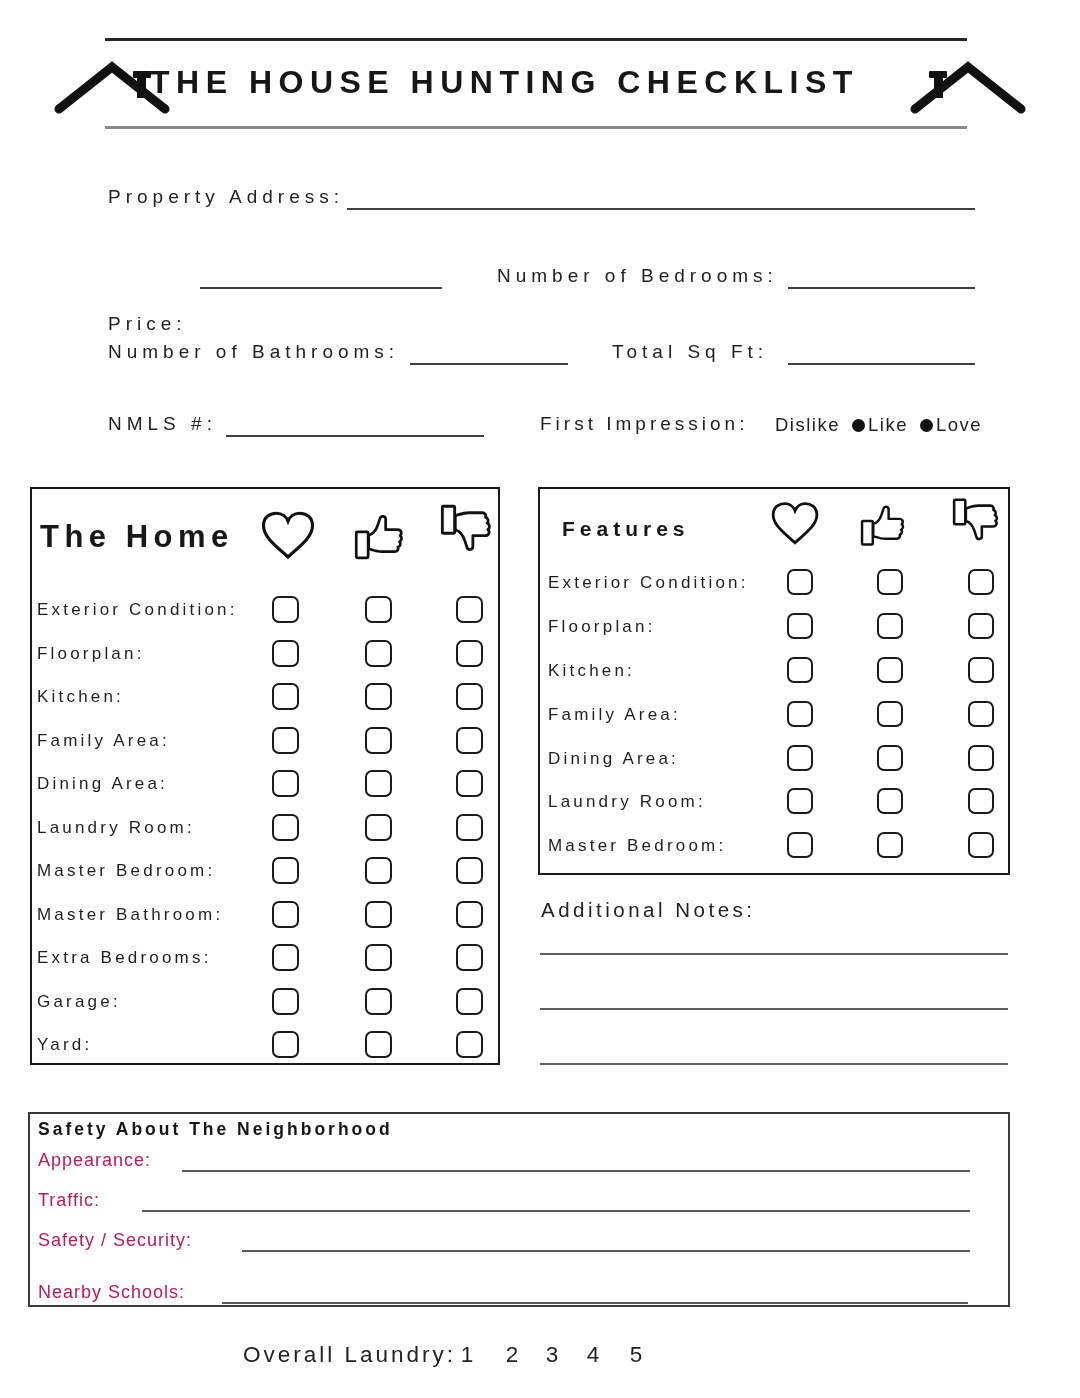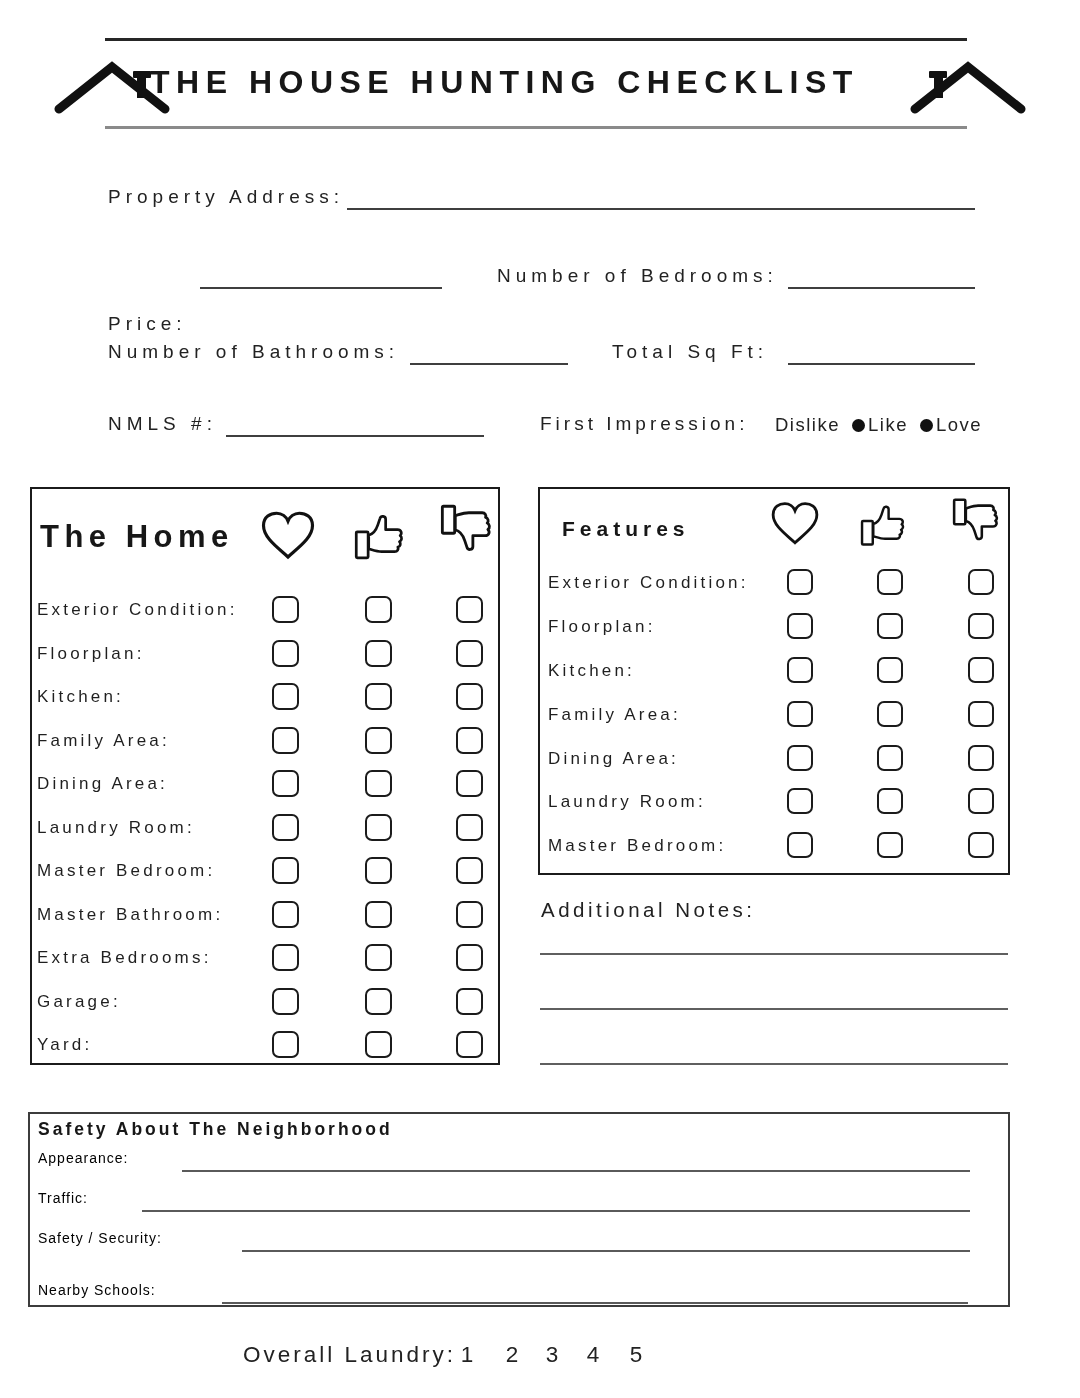--- a/index.html
+++ b/index.html
@@ -18,21 +18,21 @@
   .wline{position:absolute;height:0;border-bottom:2px solid #3f3f3f;}
   .impression{position:absolute;display:flex;align-items:center;font-size:18.5px;letter-spacing:1.5px;color:#222;}
   .dot{display:inline-block;width:13px;height:13px;border-radius:50%;background:#111;margin-left:12px;margin-right:3px;}
   .box{position:absolute;border:2px solid #1b1b1b;background:#fff;box-sizing:border-box;}
   .boxtitle{position:absolute;font-weight:700;white-space:nowrap;color:#171717;}
   .icon{position:absolute;}
   .hrow{position:absolute;left:0;right:0;height:30px;}
   .rlabel{position:absolute;left:5px;top:0;line-height:30px;font-size:17px;letter-spacing:3.2px;white-space:nowrap;color:#1f1f1f;}
   .cb{position:absolute;top:1px;width:27px;height:27px;border:2px solid #1b1b1b;border-radius:7px;box-sizing:border-box;background:#fff;}
   .cb.small{width:26px;height:26px;}
-  .nlabel{position:absolute;font-size:14px;letter-spacing:1px;white-space:nowrap;color:#000000;}
+  .nlabel{position:absolute;font-size:18px;letter-spacing:1px;white-space:nowrap;color:#be185d;}
   .nline{position:absolute;height:0;border-bottom:2px solid #5a5a5a;}
   .notesline{position:absolute;height:0;border-bottom:2px solid #5f5f5f;}
   .rating-label{position:absolute;font-size:22.5px;letter-spacing:3px;white-space:nowrap;color:#222;}
   .rating-num{position:absolute;width:24px;text-align:center;font-size:22.5px;color:#222;}
   svg{display:block;}
 </style>
 </head>
 <body>
 
 <div class="page">

